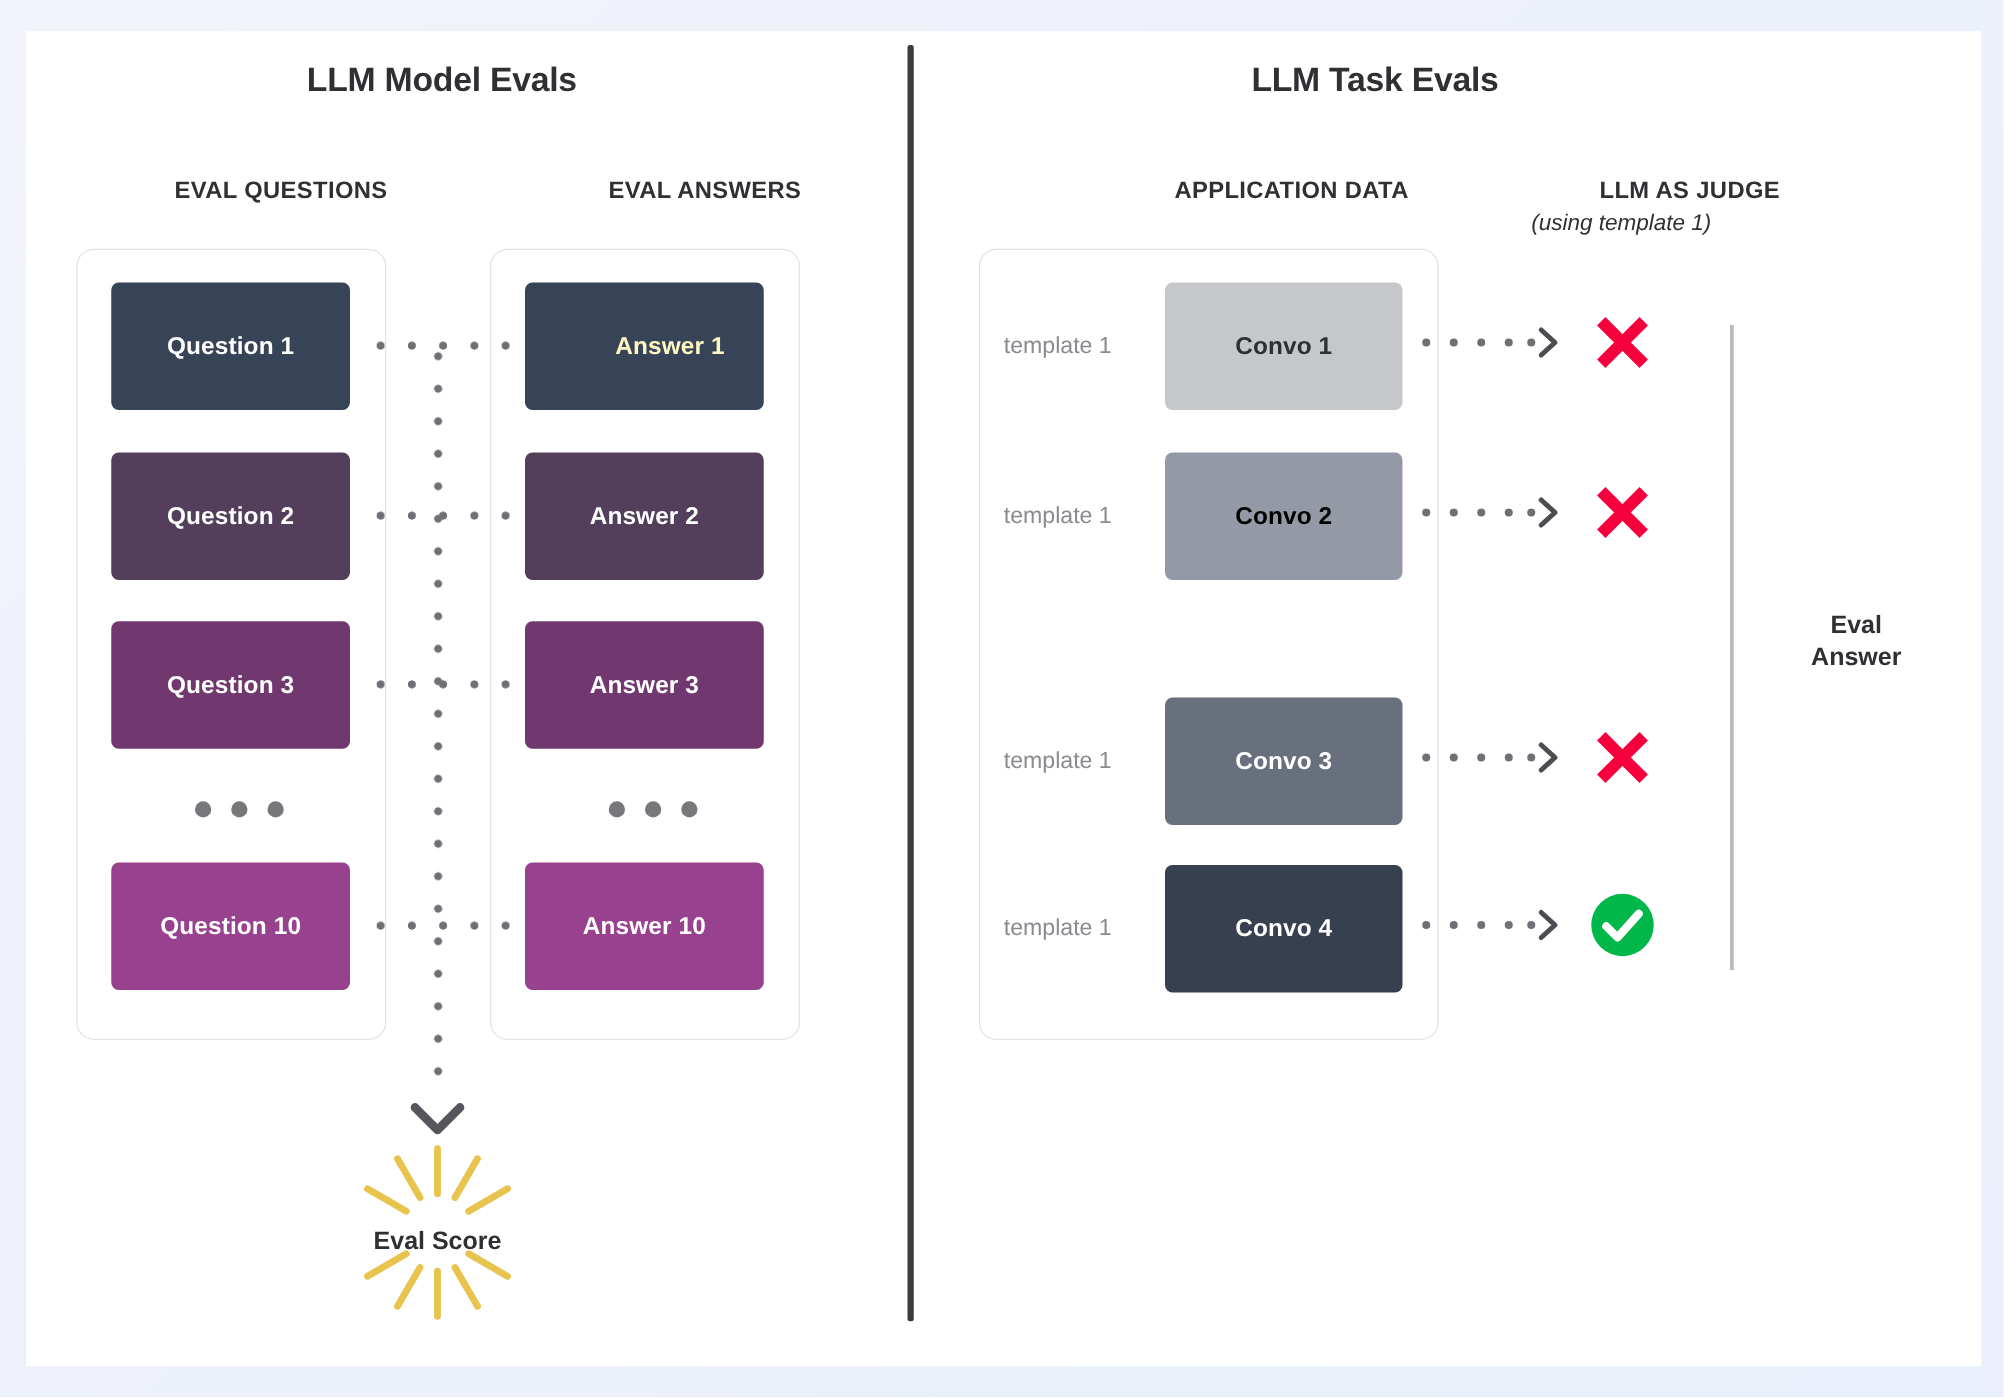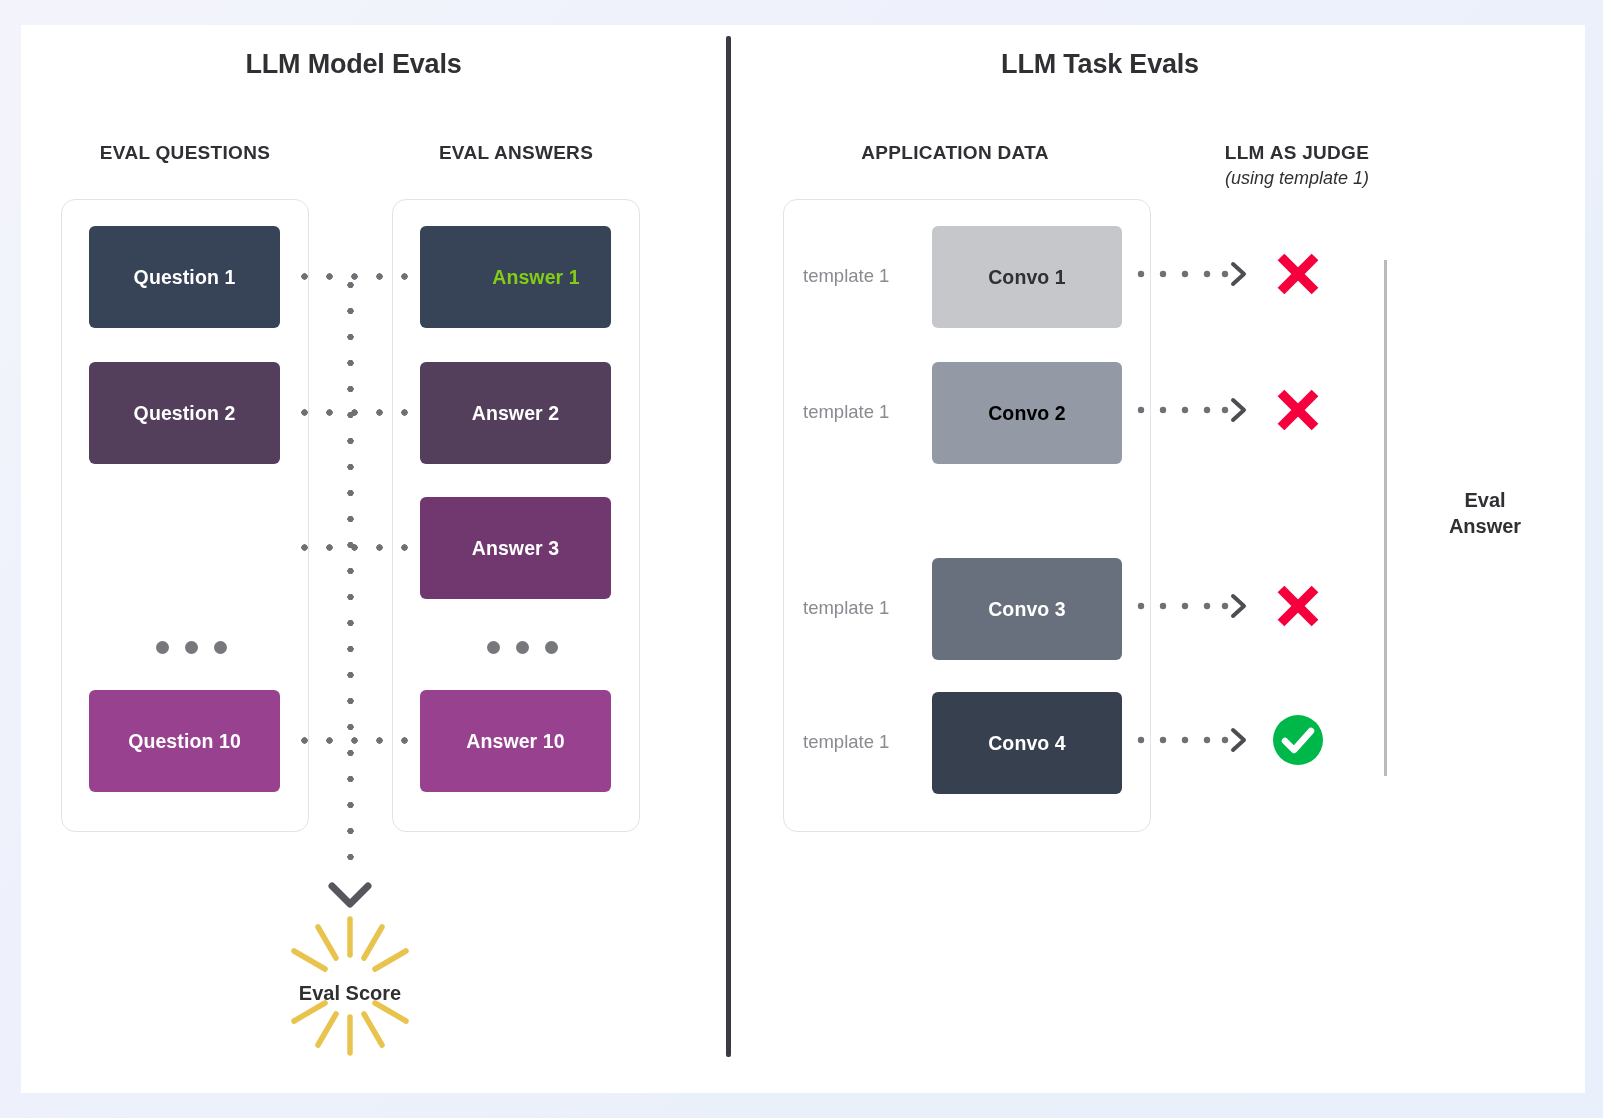--- a/index.html
+++ b/index.html
@@ -54,21 +54,21 @@
   #title-left  { left: 0;    top: 49px;  width: 707px; }
   #title-right { left: 750px; top: 49px; width: 700px; }
 
   .col-label {
     position: absolute;
     font-size: 19px;
     font-weight: 700;
     color: #2f3033;
     letter-spacing: 0.3px;
     white-space: nowrap;
-    text-align: center;
+    text-align: right;
   }
   #lbl-questions { left: 60px;  top: 142px; width: 250px; }
   #lbl-answers   { left: 391px; top: 142px; width: 250px; }
   #lbl-appdata   { left: 783px; top: 142px; width: 344px; }
   #lbl-judge     { left: 1170px; top: 142px; width: 254px; }
   #lbl-judge-sub {
     position: absolute;
     left: 1170px; top: 168px; width: 254px;
     text-align: center;
     font-size: 18px;
@@ -263,23 +263,24 @@
 
   <div class="col-label" id="lbl-questions">EVAL QUESTIONS</div>
 
   <div class="col-label" id="lbl-answers">EVAL ANSWERS</div>
 
   <div class="outline-box" id="box-questions"></div>
   <div class="outline-box" id="box-answers"></div>
 
   <div class="chip q row1" style="background: rgb(55, 67, 86); color: rgb(255, 255, 255);">Question 1</div>
   <div class="chip q row2" style="background: rgb(83, 62, 91); color: rgb(255, 255, 255);">Question 2</div>
+  <div class="chip q row3" style="background: rgb(113, 56, 111); color: rgb(255, 255, 255);">Question 3</div>
   <div class="chip q row4" style="background: rgb(151, 65, 143); color: rgb(255, 255, 255);">Question 10</div>
 
-  <div class="chip a row1" style="background: rgb(55, 67, 86); color: #84cc16; padding-left: 41px;">Answer 1</div>
+  <div class="chip a row1" style="background: rgb(55, 67, 86); color: #fef9c3; padding-left: 41px;">Answer 1</div>
   <div class="chip a row2" style="background: rgb(83, 62, 91); color: rgb(255, 255, 255);">Answer 2</div>
   <div class="chip a row3" style="background: rgb(113, 56, 111); color: rgb(255, 255, 255);">Answer 3</div>
   <div class="chip a row4" style="background: rgb(151, 65, 143); color: rgb(255, 255, 255);">Answer 10</div>
 
   <div class="ellipsis" id="ell-q">
     <span></span>
     <span></span>
     <span></span>
   </div>
   <div class="ellipsis" id="ell-a">

